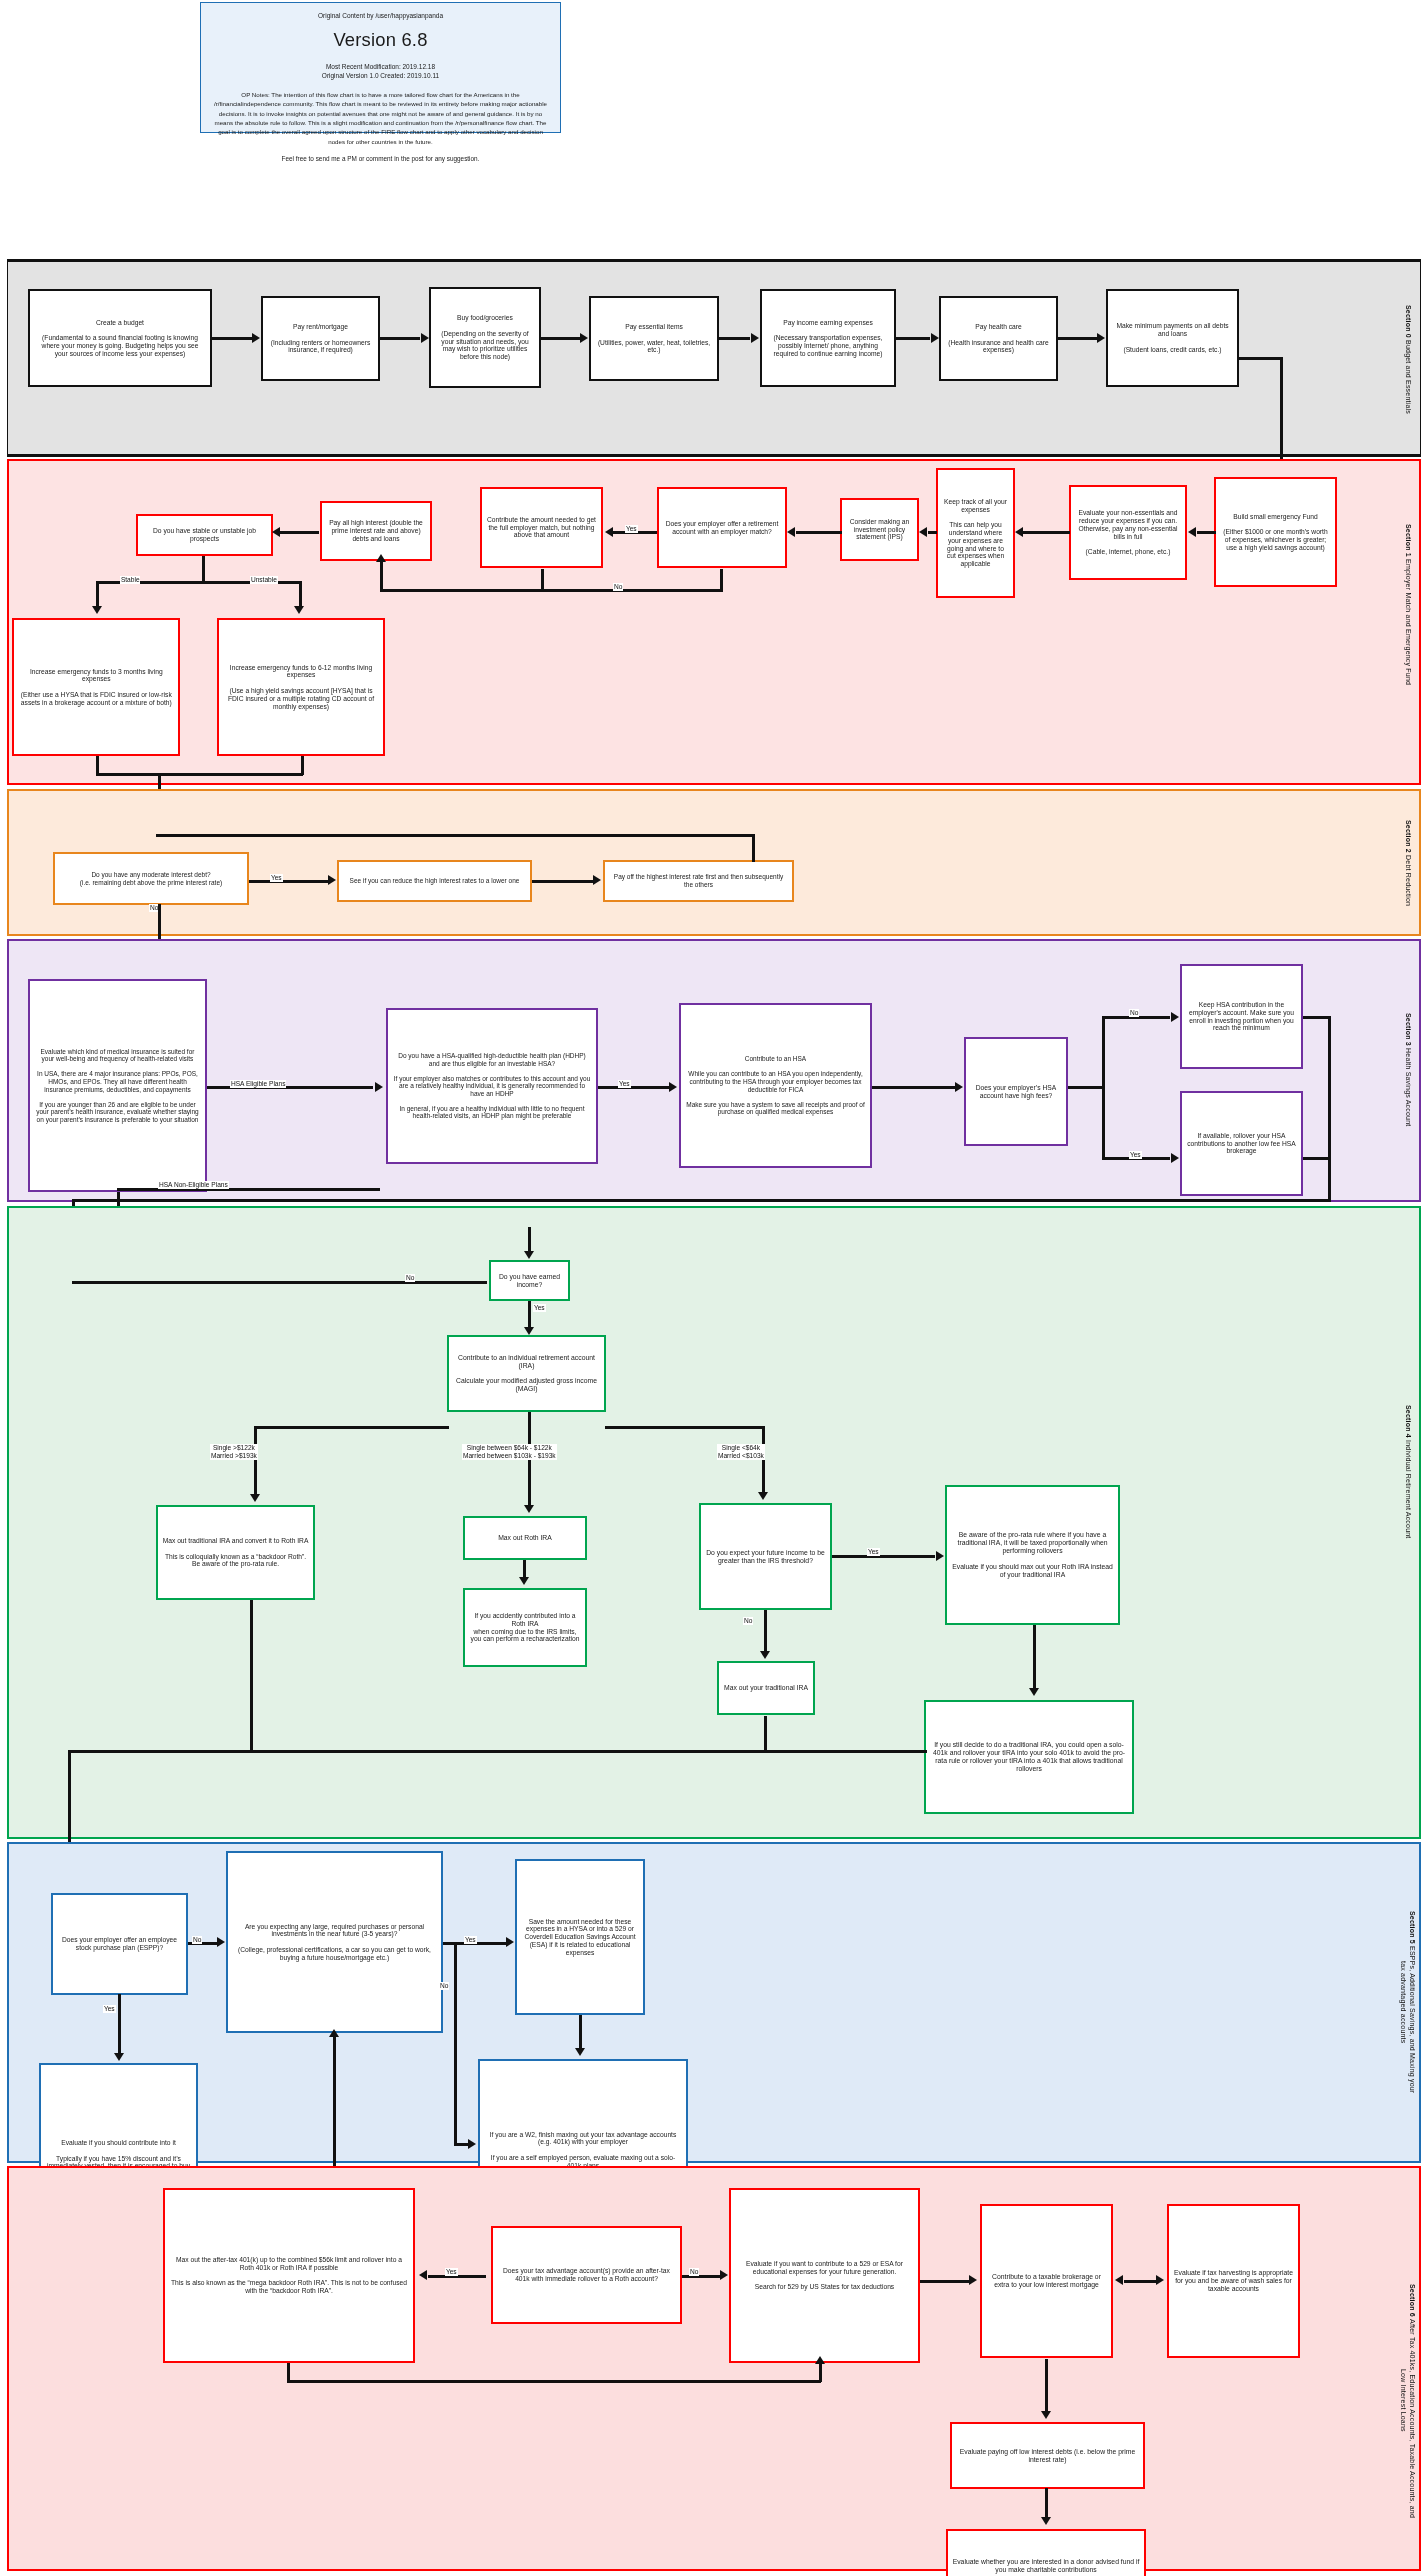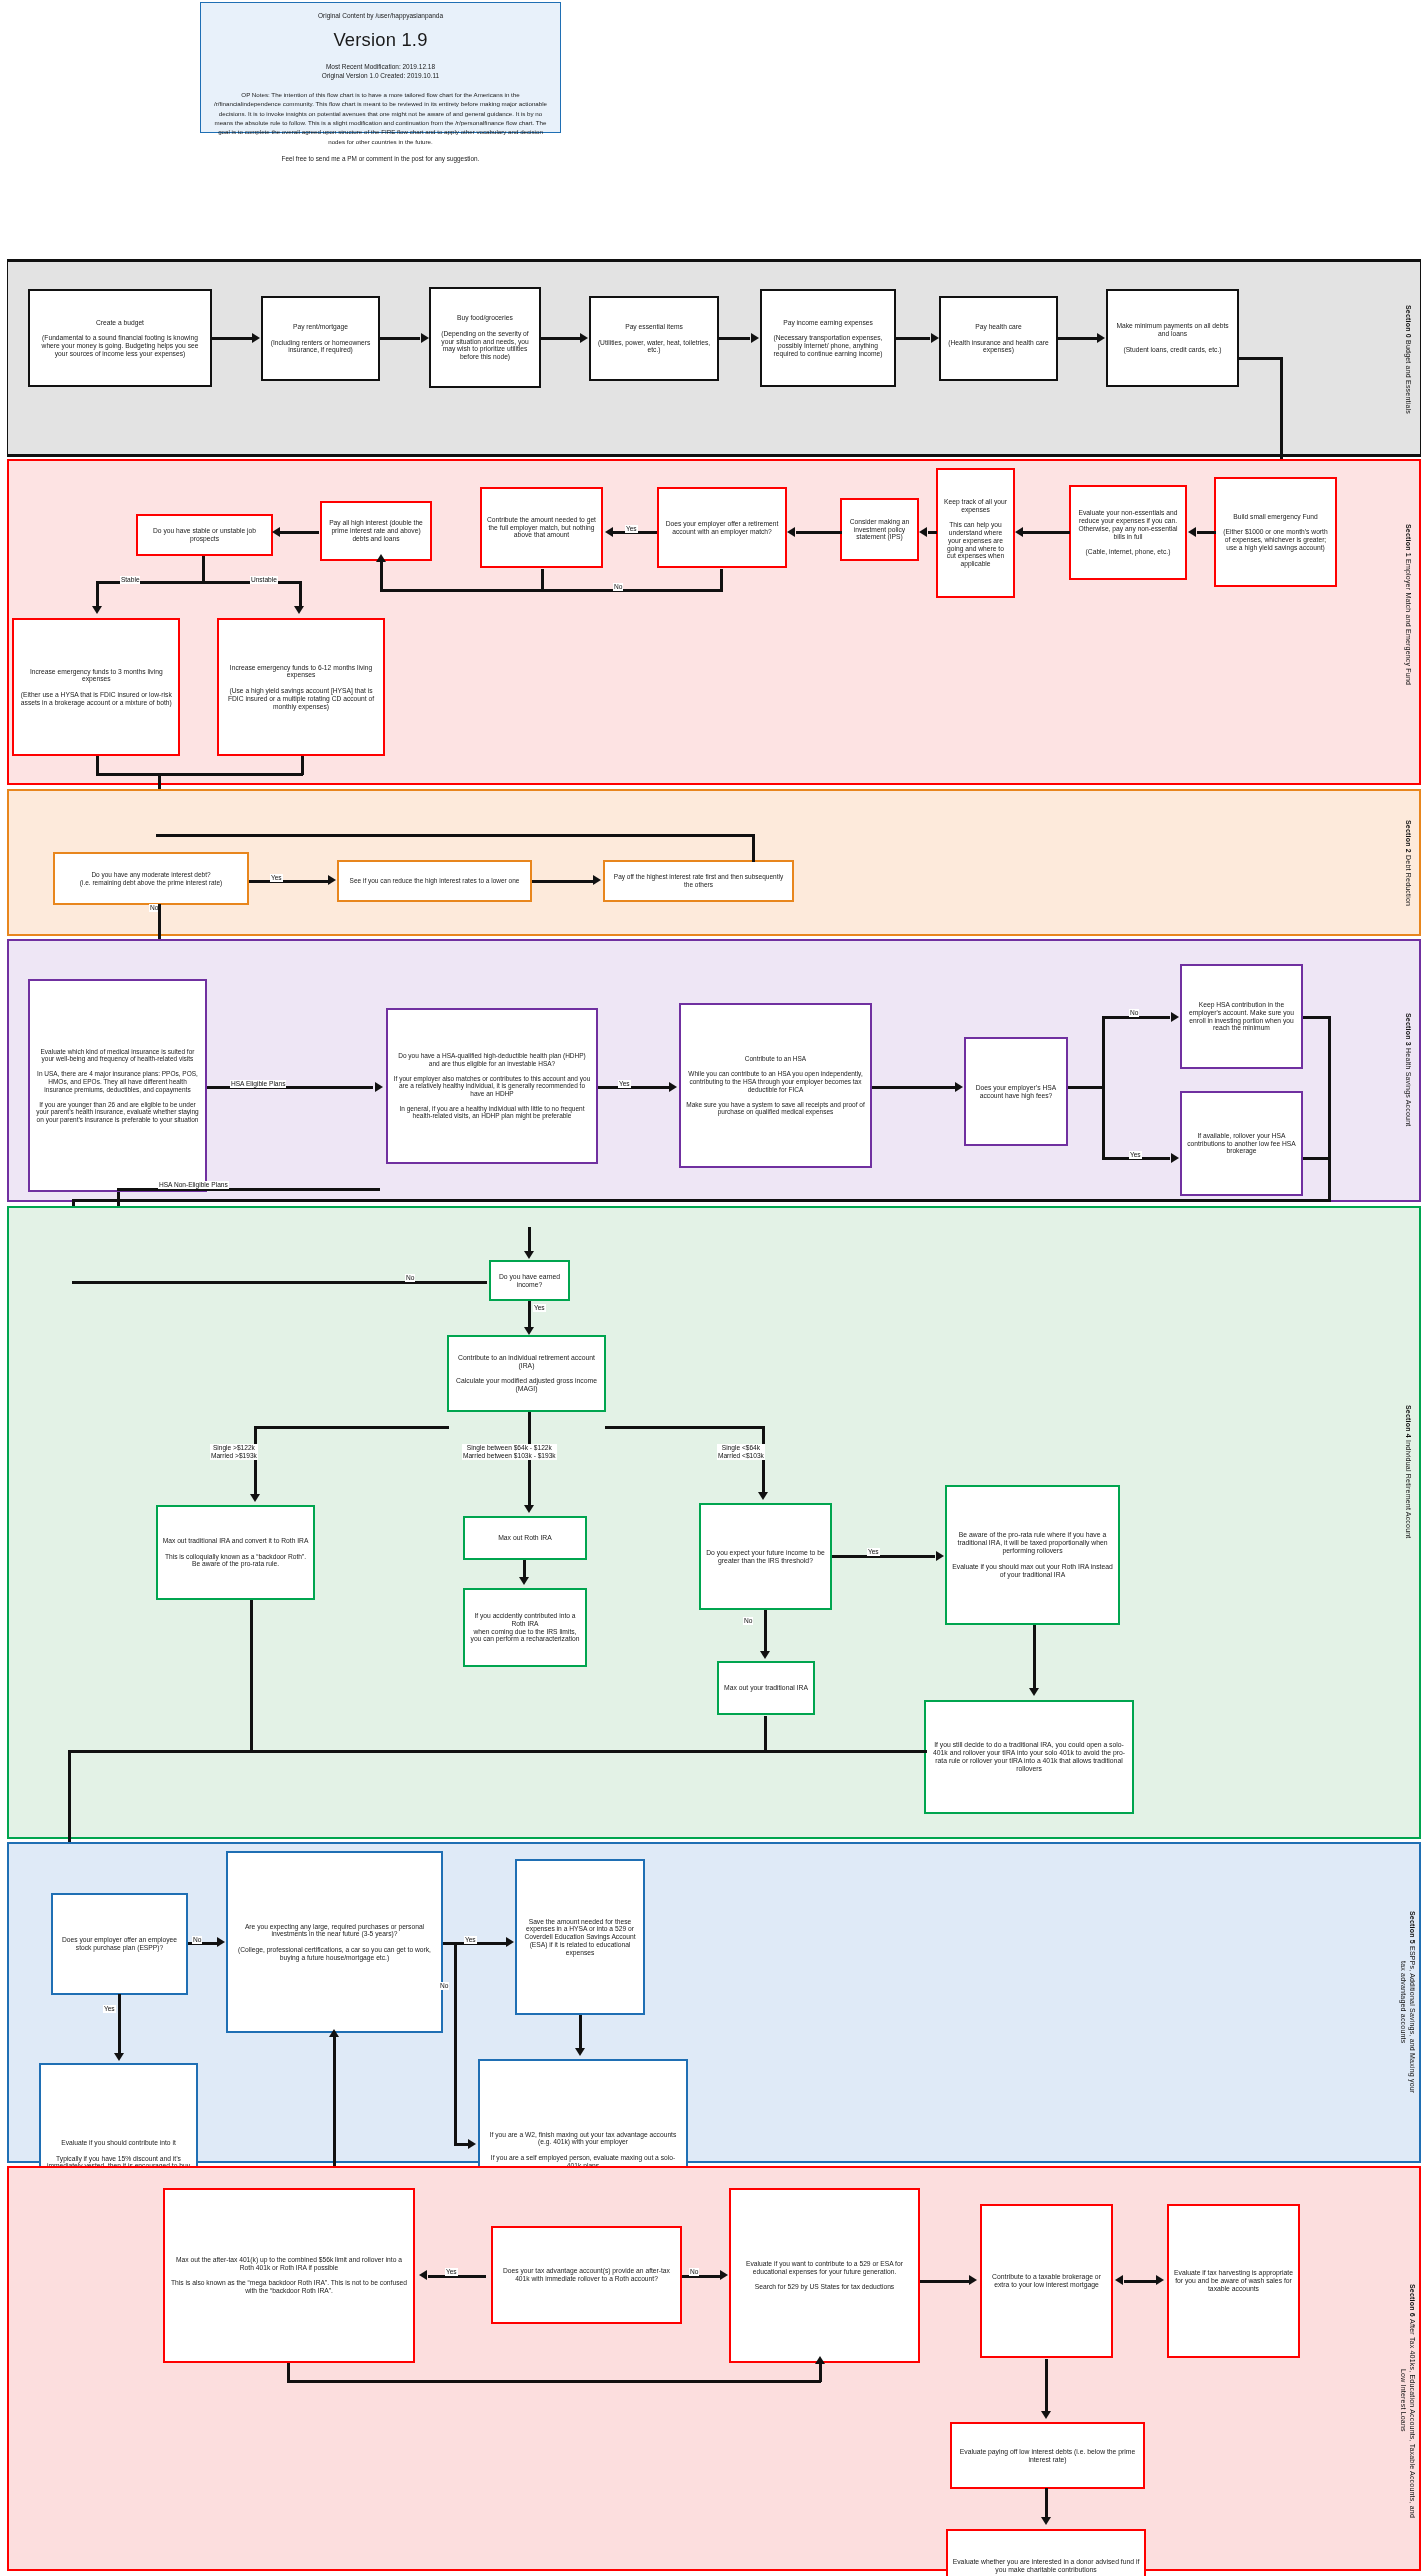--- a/index.html
+++ b/index.html
@@ -96,21 +96,21 @@
     white-space:pre-line;
   }
 </style>
 </head>
 <body>
 
 <div id="page">
 
   <div id="header-card" class="abs">
     <div class="oc">Original Content by /user/happyasianpanda</div>
-    <div class="ver">Version 1.9</div>
+    <div class="ver">Version 6.8</div>
     <div class="mod" style="white-space:pre-line">Most Recent Modification: 2019.12.18
 Original Version 1.0 Created: 2019.10.11</div>
     <div class="notes">OP Notes: The intention of this flow chart is to have a more tailored flow chart for the Americans in the /r/financialindependence community. This flow chart is meant to be reviewed in its entirety before making major actionable decisions. It is to invoke insights on potential avenues that one might not be aware of and general guidance. It is by no means the absolute rule to follow. This is a slight modification and continuation from the /r/personalfinance flow chart. The goal is to complete the overall agreed upon structure of the FIRE flow chart and to apply other vocabulary and decision nodes for other countries in the future.</div>
     <div class="pm">Feel free to send me a PM or comment in the post for any suggestion.</div>
   </div>
 
   <div id="sec0" class="band"></div>
   <div class="band-label" style="left:1377px;top:280px;height:158px;width:35px;">
     <div><span class="num">Section 0</span> <span>Budget and Essentials</span></div>
   </div>

